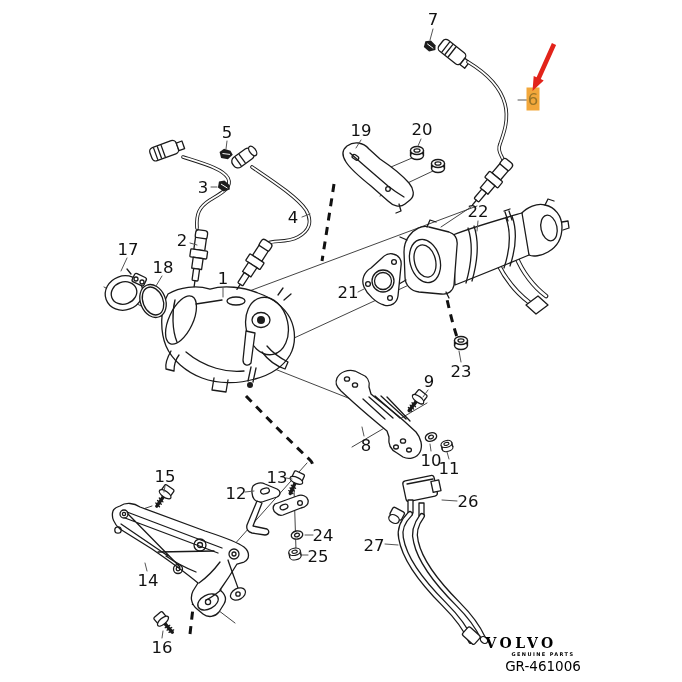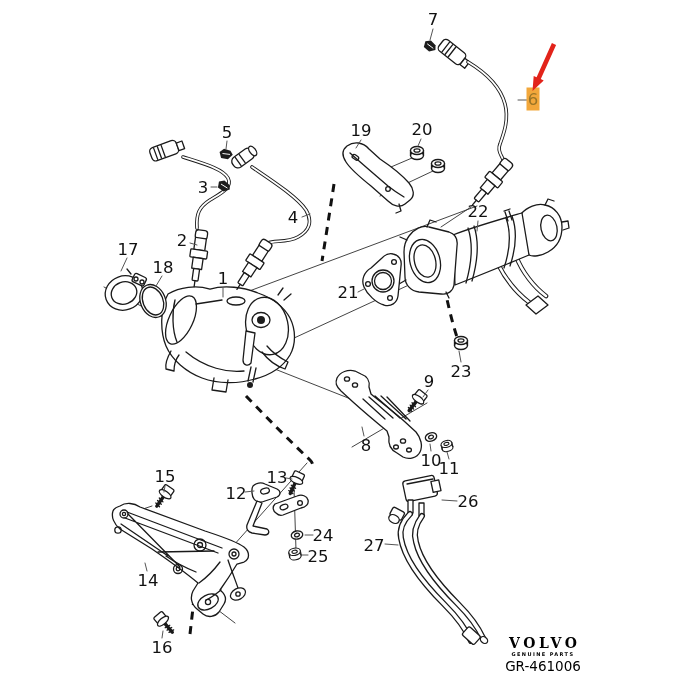--- a/index.html
+++ b/index.html
@@ -13,21 +13,21 @@
   .tube{stroke:#1a1a1a;stroke-width:3.6;fill:none;}
   .tubecore{stroke:#fff;stroke-width:1.8;fill:none;}
   .rod{stroke:#1a1a1a;stroke-width:4.6;fill:none;}
   .rodcore{stroke:#fff;stroke-width:2.6;fill:none;}
   .hose{stroke:#1a1a1a;stroke-width:6;fill:none;}
   .hosecore{stroke:#fff;stroke-width:3.4;fill:none;}
   .dark{fill:#1d1d1d;stroke:none;}
   text.plabel{font-family:"DejaVu Sans",sans-serif;font-size:16.5px;fill:#111;stroke:none;}
   text.plabel.hl{fill:#9A7527;}
   .brand{top:635px;font-family:"DejaVu Serif",serif;font-weight:bold;font-size:14px;
-         letter-spacing:3.5px;text-indent:3.5px;position:absolute;left:482px;width:122px;text-align:center;}
+         letter-spacing:3.5px;text-indent:3.5px;position:absolute;left:482px;width:122px;}
   .brandsub{top:651px;font-size:5px;font-weight:bold;letter-spacing:1.4px;position:absolute;
             left:482px;width:122px;text-align:center;font-family:"DejaVu Sans",sans-serif;}
   .drawno{top:658px;font-size:13.5px;position:absolute;left:482px;width:122px;text-align:center;
           font-family:"DejaVu Sans",sans-serif;}
 </style>
 </head>
 <body>
 
 <div class="stage">
 <svg width="682" height="682" viewBox="0 0 682 682">

